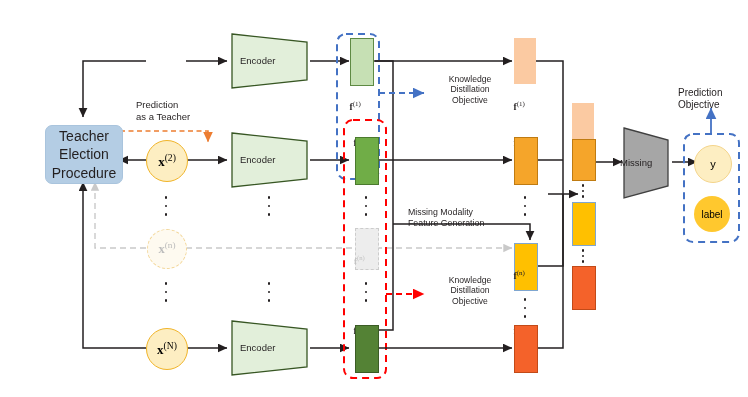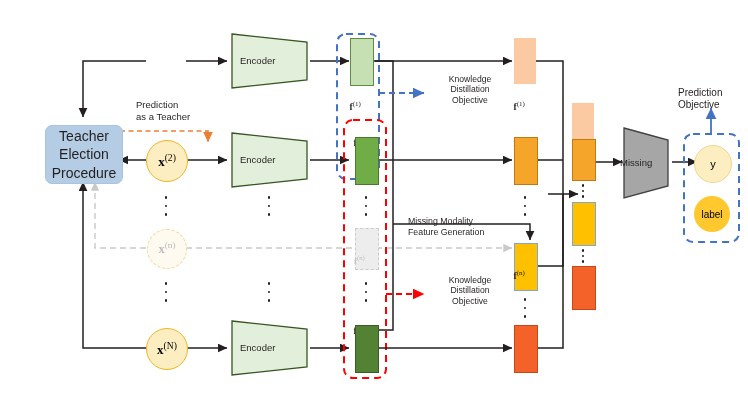--- a/index.html
+++ b/index.html
@@ -187,21 +187,21 @@
       <i></i>
       <i></i>
     </div>
 
   <div class="lbl" style="left:428px;top:74px;width:84px;font-size:8.6px;white-space:pre-line;">Knowledge
 Distillation
 Objective</div>
   <div class="lbl" style="left:428px;top:275px;width:84px;font-size:8.6px;white-space:pre-line;">Knowledge
 Distillation
 Objective</div>
-  <div class="lbl ctr" style="left:408px;top:216px;width:116px;font-size:8.8px;white-space:pre-line;">Missing Modality
+  <div class="lbl ctr" style="left:408px;top:207px;width:116px;font-size:8.8px;white-space:pre-line;">Missing Modality
 Feature Generation</div>
   <div class="lbl ctr" style="left:678px;top:87px;width:68px;font-size:10px;white-space:pre-line;">Prediction
 Objective</div>
 
   <div class="fblk" style="left:514px;top:38px;width:22px;height:46px;background:#fbcaa2;"></div>
   <div class="lbl ctr serif" style="left:504px;top:88px;width:42px;font-size:9.5px;">
     <b>f</b><span class="sub">(1)</span>
   </div>
 
   <div class="lbl ctr serif" style="left:504px;top:124px;width:42px;font-size:9.5px;">

